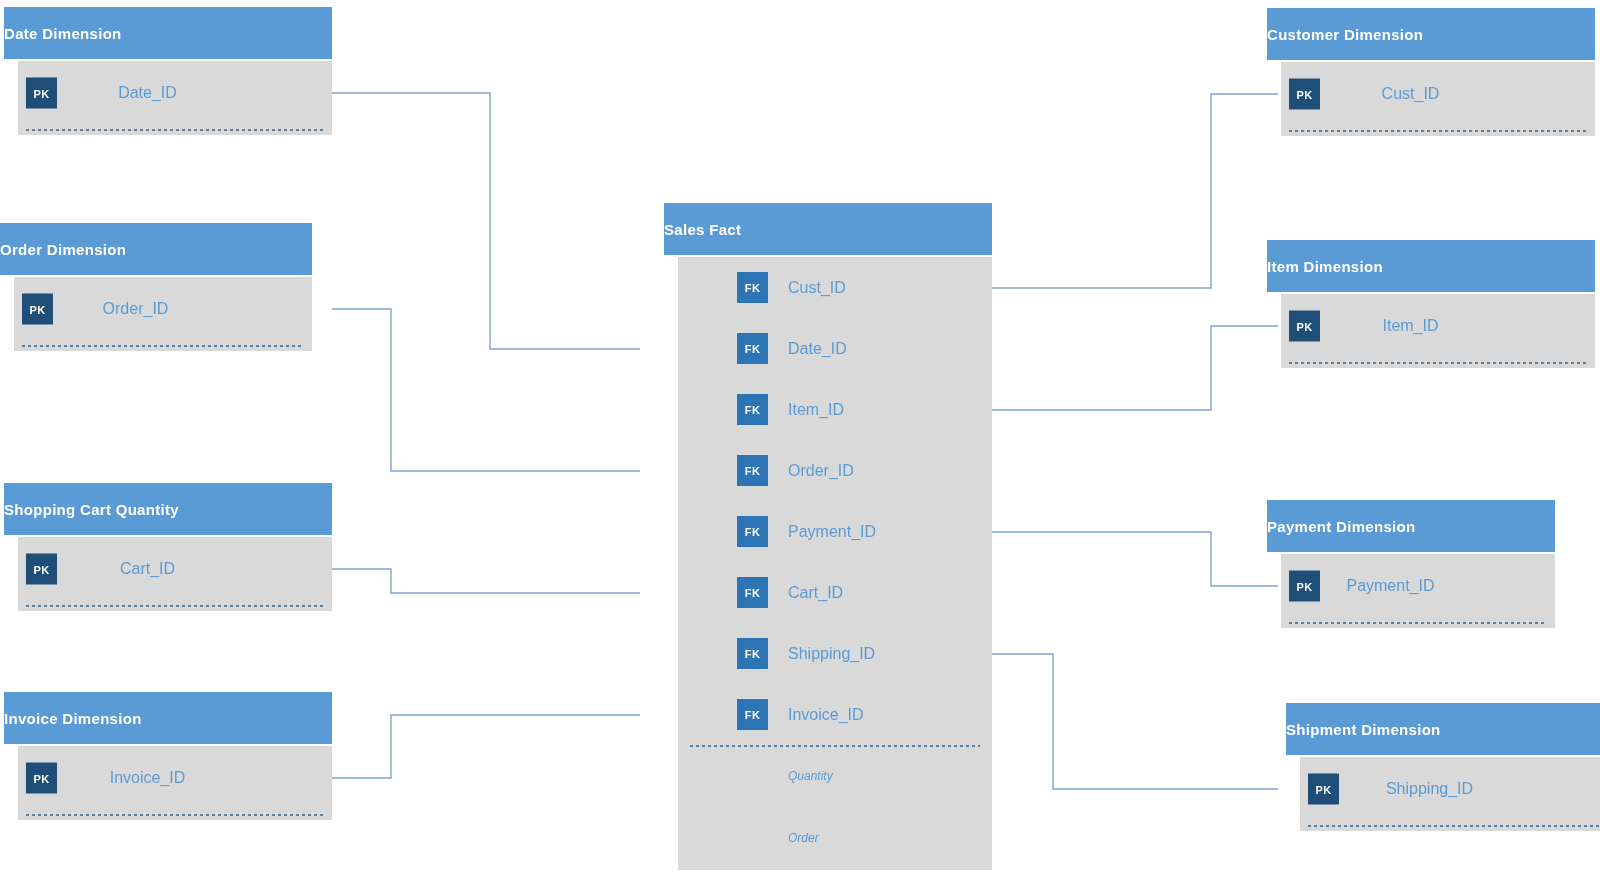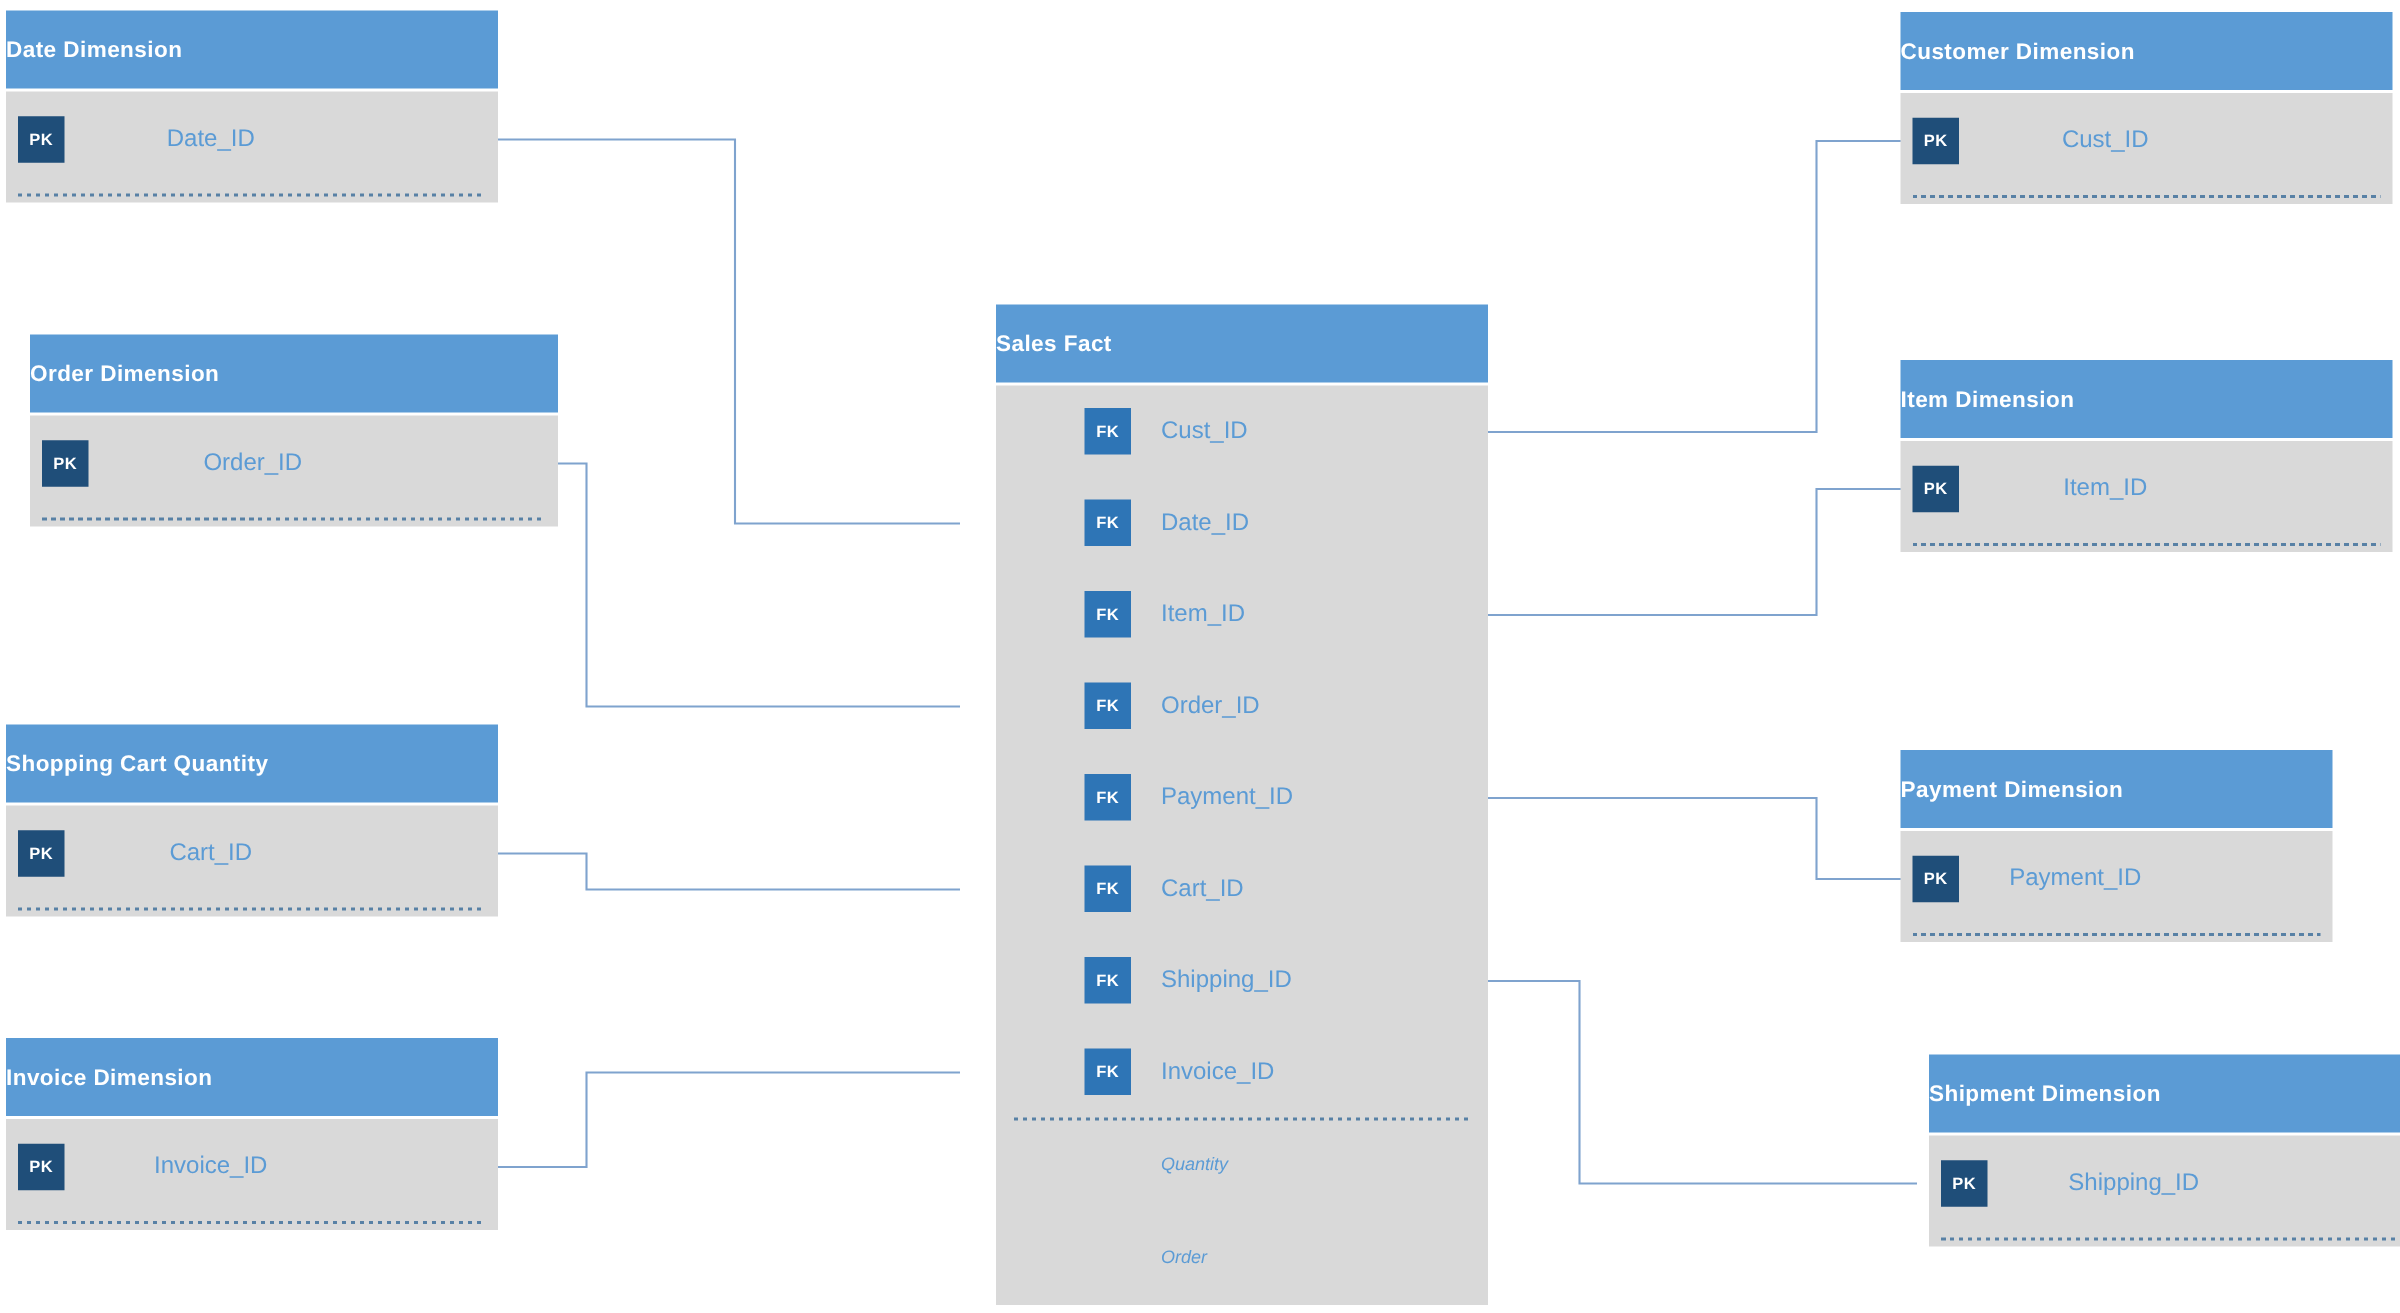--- a/index.html
+++ b/index.html
@@ -9,21 +9,21 @@
     font-family:"Liberation Sans", sans-serif;
   }
   .connector-layer{position:absolute;left:0;top:0;width:1600px;height:875px;}
   .connector-layer polyline{fill:none;stroke:var(--connector);stroke-width:1.4;}
   .tbl{position:absolute;}
   .tbl-header{
     height:52px;background:var(--header);color:var(--headerText);
     display:flex;align-items:center;justify-content:flex-start;
     font-size:15px;font-weight:600;letter-spacing:.3px;
   }
-  .tbl-body{position:relative;background:var(--body);margin-top:2px;}
+  .tbl-body{position:relative;background:var(--body);margin-top:2px;margin-left:14px;}
   .dim-body{height:74px;}
   .fact-body{height:613px;}
   .row{display:flex;align-items:center;}
   .dim-row{height:64px;position:relative;}
   .fact-row{height:61px;}
   .measure-row{height:62px;}
   .badge{
     width:31px;height:31px;flex:0 0 31px;
     display:flex;align-items:center;justify-content:center;
     color:#fff;font-size:11px;font-weight:700;letter-spacing:.3px;
@@ -66,21 +66,21 @@
           <span>Date Dimension</span>
         </div>
         <div class="tbl-body dim-body">
           <div class="row dim-row">
             <span class="badge pk">PK</span>
             <span class="dim-label">Date_ID</span>
           </div>
           <div class="dashes dim-divider"></div>
         </div>
       </div>
-      <div class="tbl" style="left: 20px; top: 223px; width: 352px;">
+      <div class="tbl" style="left: 0; top: 223px; width: 312px;">
         <div class="tbl-header">
           <span>Order Dimension</span>
         </div>
         <div class="tbl-body dim-body">
           <div class="row dim-row">
             <span class="badge pk">PK</span>
             <span class="dim-label">Order_ID</span>
           </div>
           <div class="dashes dim-divider"></div>
         </div>

